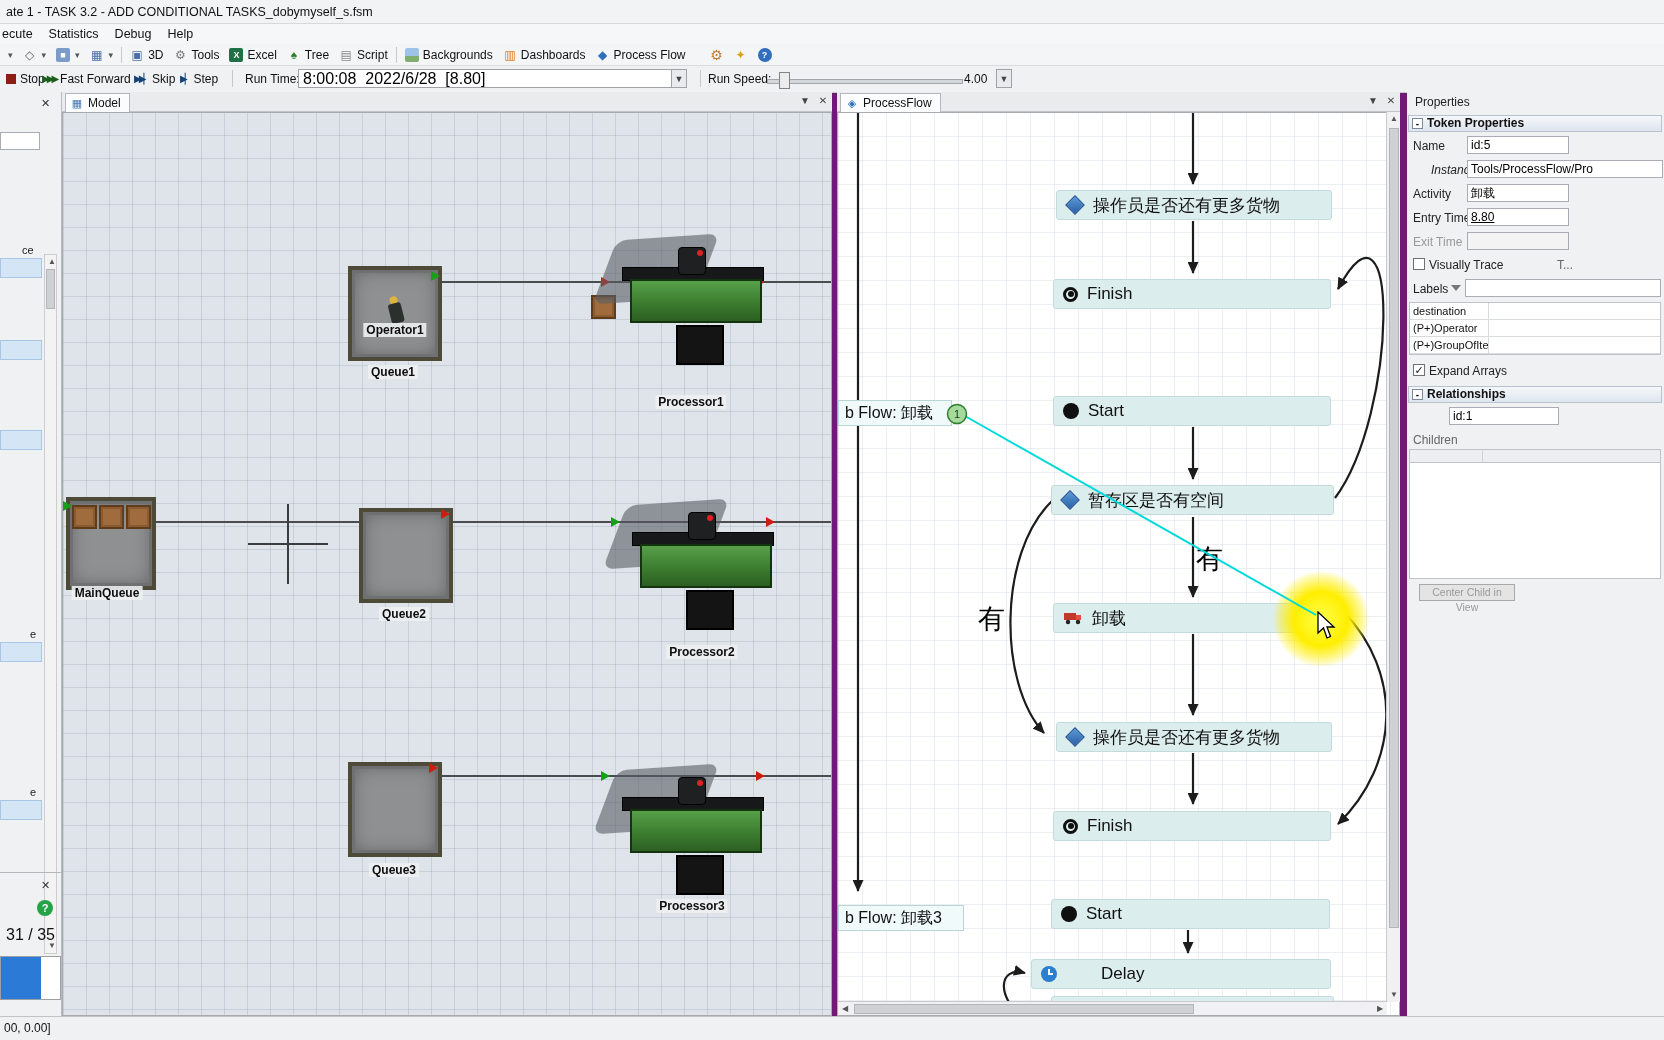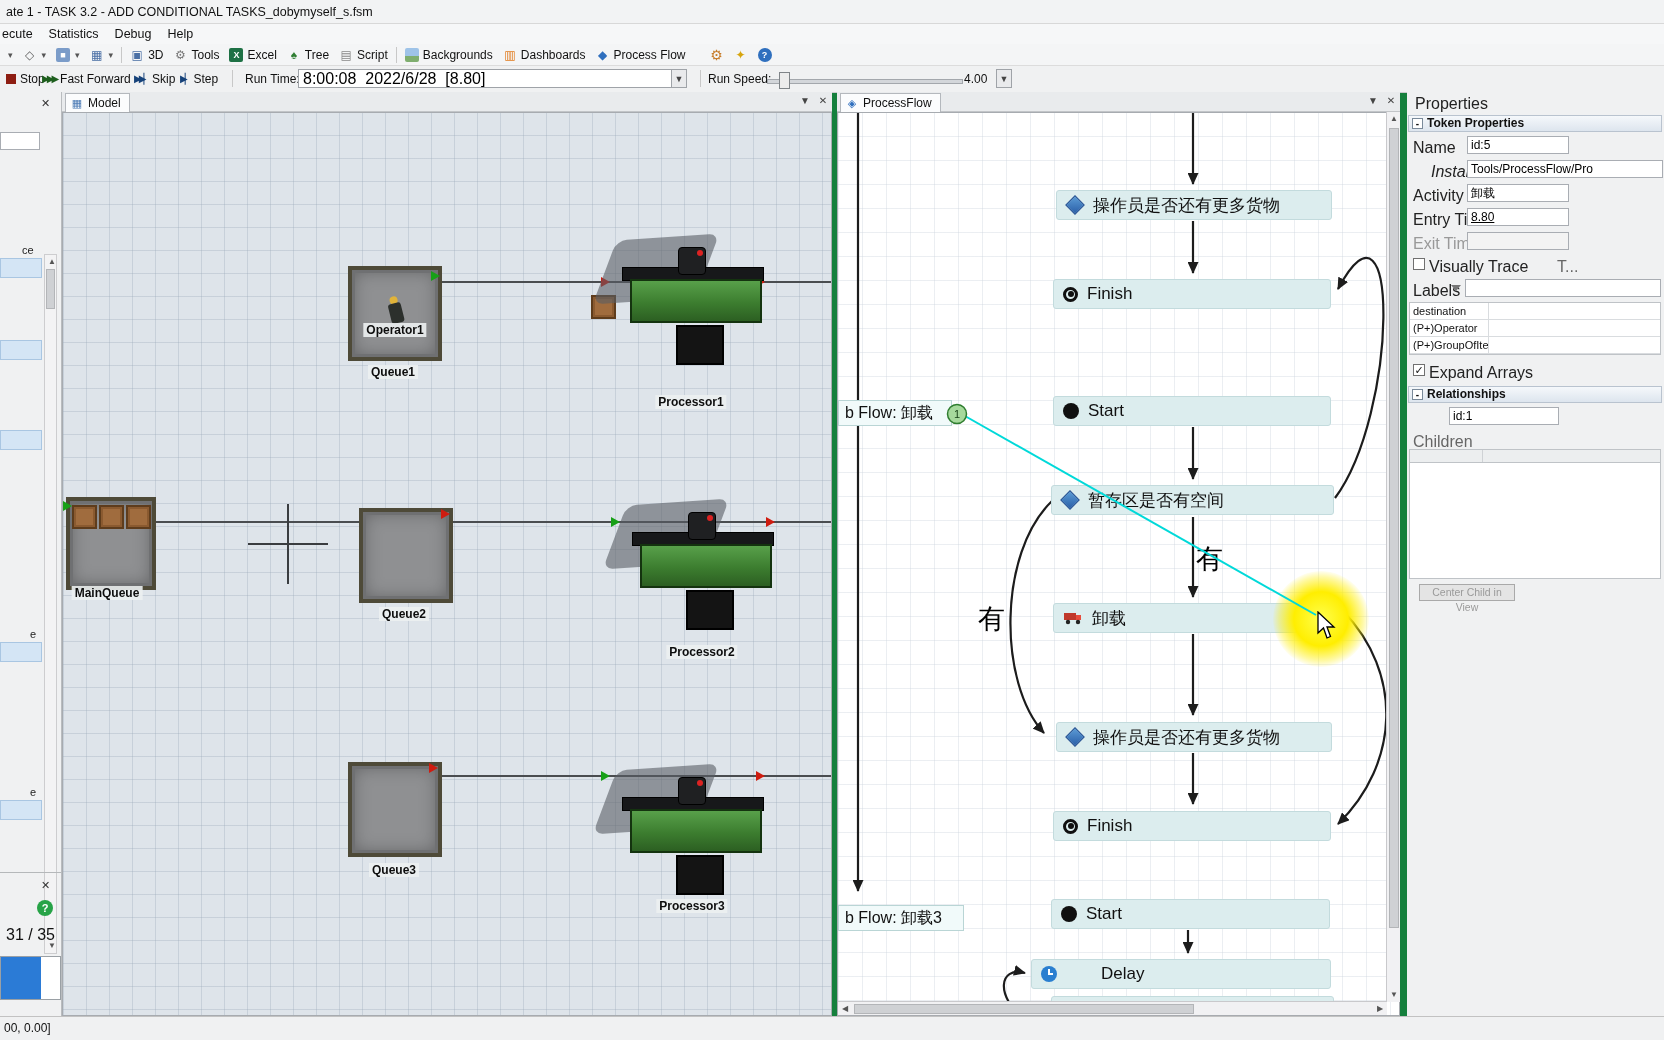--- a/index.html
+++ b/index.html
@@ -1,16 +1,16 @@
 <!DOCTYPE html>
 <html><head>
 <meta charset="utf-8">
 <style>
   html,body{margin:0;padding:0;background:#777;}
-  .app{position:relative;width:1664px;height:1040px;background:#15803d;
+  .app{position:relative;width:1664px;height:1040px;background:#701a75;
        font-family:"Liberation Sans","DejaVu Sans",sans-serif;color:#111;overflow:hidden;}
   .abs{position:absolute;}
 
   
   .titlebar{position:absolute;left:0;top:0;width:1664px;height:24px;background:#f2f3f4;border-bottom:1px solid #d8d8d8;font-size:12.5px;line-height:24px;padding-left:6px;box-sizing:border-box;}
   .menubar{position:absolute;left:0;top:24px;width:1664px;height:20px;background:#f6f7f8;display:flex;align-items:center;font-size:12.5px;}
   .menubar .mi{padding:6px 8px;cursor:default;}
   .menubar .mi:first-child{padding-left:2px;}
   .toolbar{position:absolute;left:0;top:44px;width:1664px;height:22px;background:#f4f5f6;border-bottom:1px solid #dcdcdc;display:flex;align-items:center;font-size:12px;padding-left:2px;box-sizing:border-box;}
   .tbtn{display:flex;align-items:center;gap:4px;padding:1px 5px;border-radius:2px;}
@@ -89,21 +89,21 @@
 
   
   .sb-v{position:absolute;right:0;top:0;width:14px;height:890px;background:#f1f1f3;border-left:1px solid #c9c9cc;box-sizing:border-box;}
   .sb-h{position:absolute;left:0;bottom:0;width:549px;height:14px;background:#f1f1f3;border-top:1px solid #c9c9cc;box-sizing:border-box;}
   .sb-btn{position:absolute;width:14px;height:14px;font-size:8px;color:#555;text-align:center;line-height:14px;}
   .sb-thumb{position:absolute;background:#cfd1d4;border:1px solid #b3b5b8;box-sizing:border-box;}
 
   
   .psec{position:absolute;left:1px;width:254px;height:17px;background:linear-gradient(180deg,#f5f8fb,#dde5ee);border:1px solid #b9c3cf;font-weight:bold;font-size:12px;line-height:15px;padding-left:18px;box-sizing:border-box;}
   .pcollapse{position:absolute;left:3px;top:2px;width:11px;height:11px;border:1px solid #7a8a9a;background:#fff;font-size:10px;line-height:9px;text-align:center;box-sizing:border-box;}
-  .plabel{position:absolute;font-size:16px;color:#222;}
+  .plabel{position:absolute;font-size:12px;color:#222;}
   .pinput{position:absolute;height:18px;border:1px solid #a9adb3;background:#fff;font-size:12px;padding:0 3px;box-sizing:border-box;font-family:inherit;}
   .cb{position:absolute;width:12px;height:12px;border:1px solid #707070;background:#fff;font-size:11px;line-height:11px;text-align:center;box-sizing:border-box;}
   .ptable{position:absolute;left:2px;width:252px;background:#fff;border:1px solid #bfc3c7;box-sizing:border-box;}
   .ptrow{position:relative;height:17px;border-bottom:1px solid #d9dcdf;font-size:11px;line-height:16px;padding-left:3px;box-sizing:border-box;}
   .ptrow::after{content:'';position:absolute;left:78px;top:0;bottom:0;border-left:1px solid #d9dcdf;}
   .funnel{position:absolute;width:0;height:0;border-left:5px solid transparent;border-right:5px solid transparent;border-top:6px solid #777;}
   .btn-gray{position:absolute;background:#e4e4e4;border:1px solid #a9a9a9;color:#9a9a9a;font-size:10.5px;text-align:center;box-sizing:border-box;}
 
   
   .lrow{position:absolute;left:0;width:42px;height:20px;background:#d4e5f5;border:1px solid #a9c6e2;box-sizing:border-box;}

